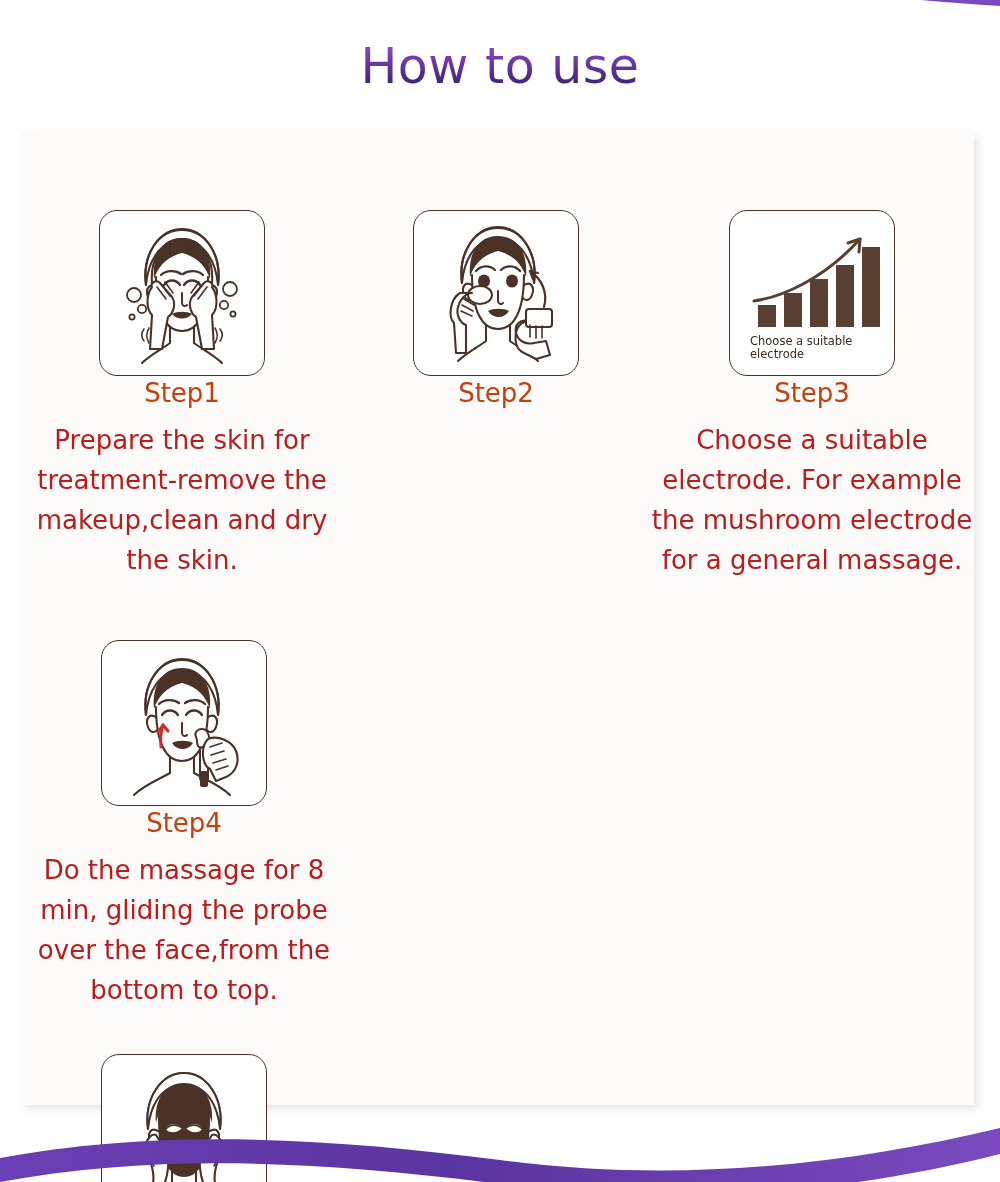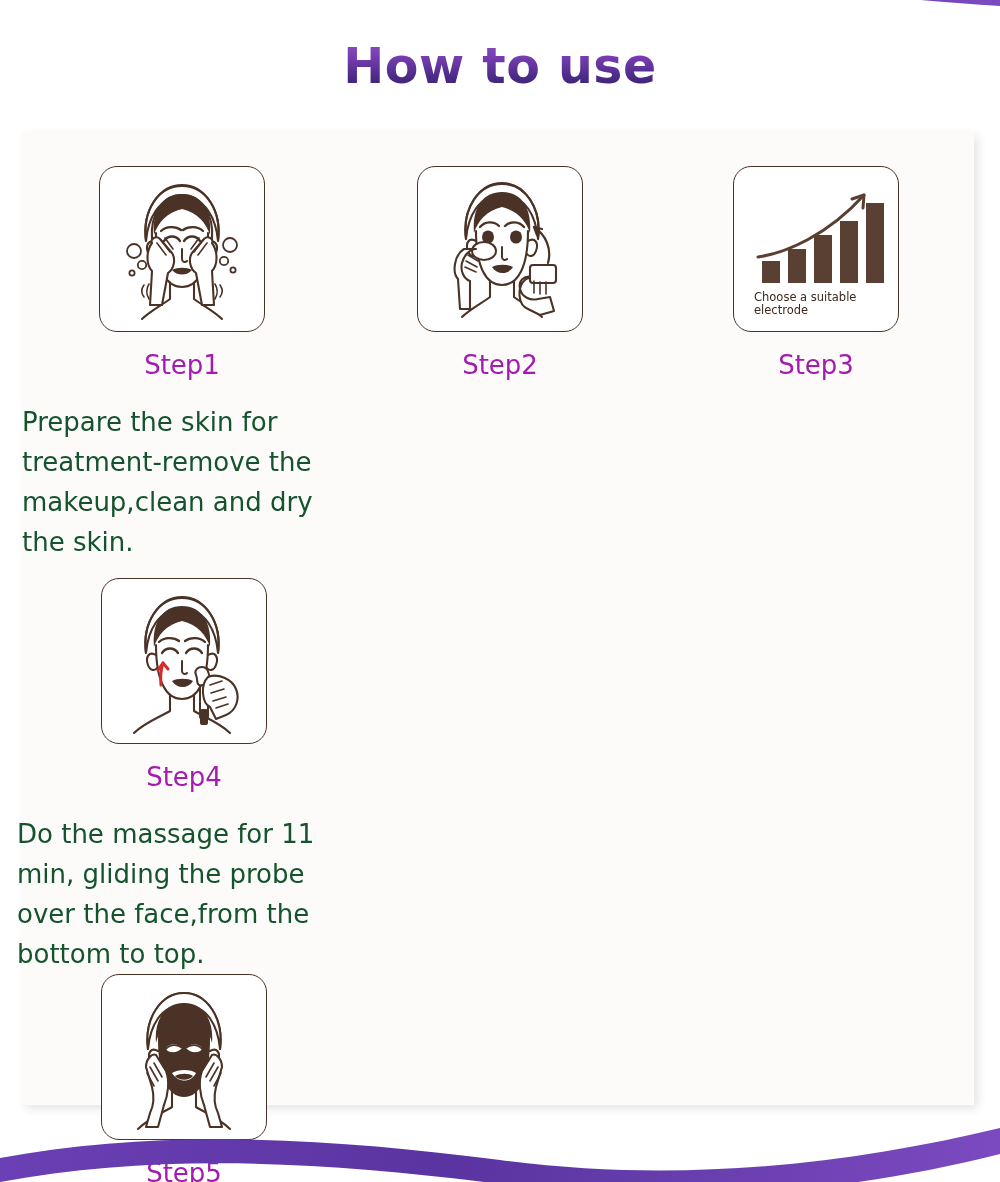--- a/index.html
+++ b/index.html
@@ -30,21 +30,21 @@
   }
 
   
   .page-title {
     position: absolute;
     top: 40px;
     left: 0;
     width: 1000px;
     text-align: center;
     font-size: 49px;
-    font-weight: 700;
+    font-weight: 400;
     letter-spacing: 0.5px;
     line-height: 1.1;
     background: linear-gradient(180deg, #8b4fc0 0%, #7a3fb3 28%, #4a2a86 70%, #2c2066 100%);
     -webkit-background-clip: text;
     background-clip: text;
     color: transparent;
     -webkit-text-fill-color: transparent;
   }
 
   
@@ -81,34 +81,36 @@
   .icon-box {
     width: 164px;
     height: 164px;
     border: 1.6px solid #4a3226;
     border-radius: 18px;
     background: #ffffff;
     display: flex;
     align-items: center;
     justify-content: center;
     overflow: hidden;
+    margin-top: 44px;
   }
   .icon-box svg { display: block; }
 
   .step-label {
-    margin-top: 20px;
+    margin-top: 4px;
     font-size: 26px;
-    color: #a21caf;
+    color: #c2410c;
     line-height: 1.0;
   }
   .step-desc {
-    margin-top: 24px;
+    margin-top: 14px;
     font-size: 26px;
-    color: #14532d;
+    color: #b91c1c;
     line-height: 1.54;
+    text-align: center;
     width: 320px;
   }
   .step-desc-wide { width: 334px; }
 
   
   .chart-caption {
     font-family: "DejaVu Sans", "Liberation Sans", sans-serif;
     font-size: 11.5px;
     fill: #3b2a1f;
   }
@@ -274,20 +276,21 @@
             </g>
 
             <path d="M22 88 C50 84, 92 66, 128 26" fill="none" stroke="#5a4032" stroke-width="3" stroke-linecap="round"></path>
             <path d="M128 26 L116 30 M128 26 L127 39" fill="none" stroke="#5a4032" stroke-width="3" stroke-linecap="round"></path>
 
             <text class="chart-caption" x="18" y="132">Choose a suitable</text>
             <text class="chart-caption" x="18" y="145">electrode</text>
           </svg>
         </div>
         <div class="step-label">Step3</div>
+        <div class="step-desc step-desc-wide">Choose a suitable electrode. For example the mushroom electrode for a general massage.</div>
       </div>
 
     </div>
 
     <div class="row row-2">
 
       <div class="step">
         <div class="icon-box">
           <svg width="160" height="160" viewBox="0 0 160 160">
             <g fill="none" stroke="#4a3226" stroke-width="2.1" stroke-linecap="round" stroke-linejoin="round">
@@ -324,21 +327,21 @@
             </g>
             <g fill="none" stroke="#4a3226" stroke-width="1.6" stroke-linecap="round">
               <path d="M106 104 L118 100"></path>
                 <path d="M107 112 L120 108"></path>
               <path d="M109 120 L122 116"></path>
                 <path d="M112 127 L124 123"></path>
             </g>
           </svg>
         </div>
         <div class="step-label">Step4</div>
-        <div class="step-desc step-desc-wide">Do the massage for 11 min, gliding the probe over the face,from the bottom to top.</div>
+        <div class="step-desc step-desc-wide">Do the massage for 8 min, gliding the probe over the face,from the bottom to top.</div>
       </div>
 
       <div class="step">
         <div class="icon-box">
           <svg width="160" height="160" viewBox="0 0 160 160">
             <g fill="none" stroke="#4a3226" stroke-width="2.1" stroke-linecap="round" stroke-linejoin="round">
               <path d="M44 72 C40 40, 58 16, 80 16 C102 16, 120 40, 116 72"></path>
               <path d="M54 74 C47 70, 43 76, 46 84 C48 90, 53 90, 55 87"></path>
               <path d="M106 74 C113 70, 117 76, 114 84 C112 90, 107 90, 105 87"></path>
               <path d="M68 114 L68 130 C58 136, 44 142, 34 152"></path>

